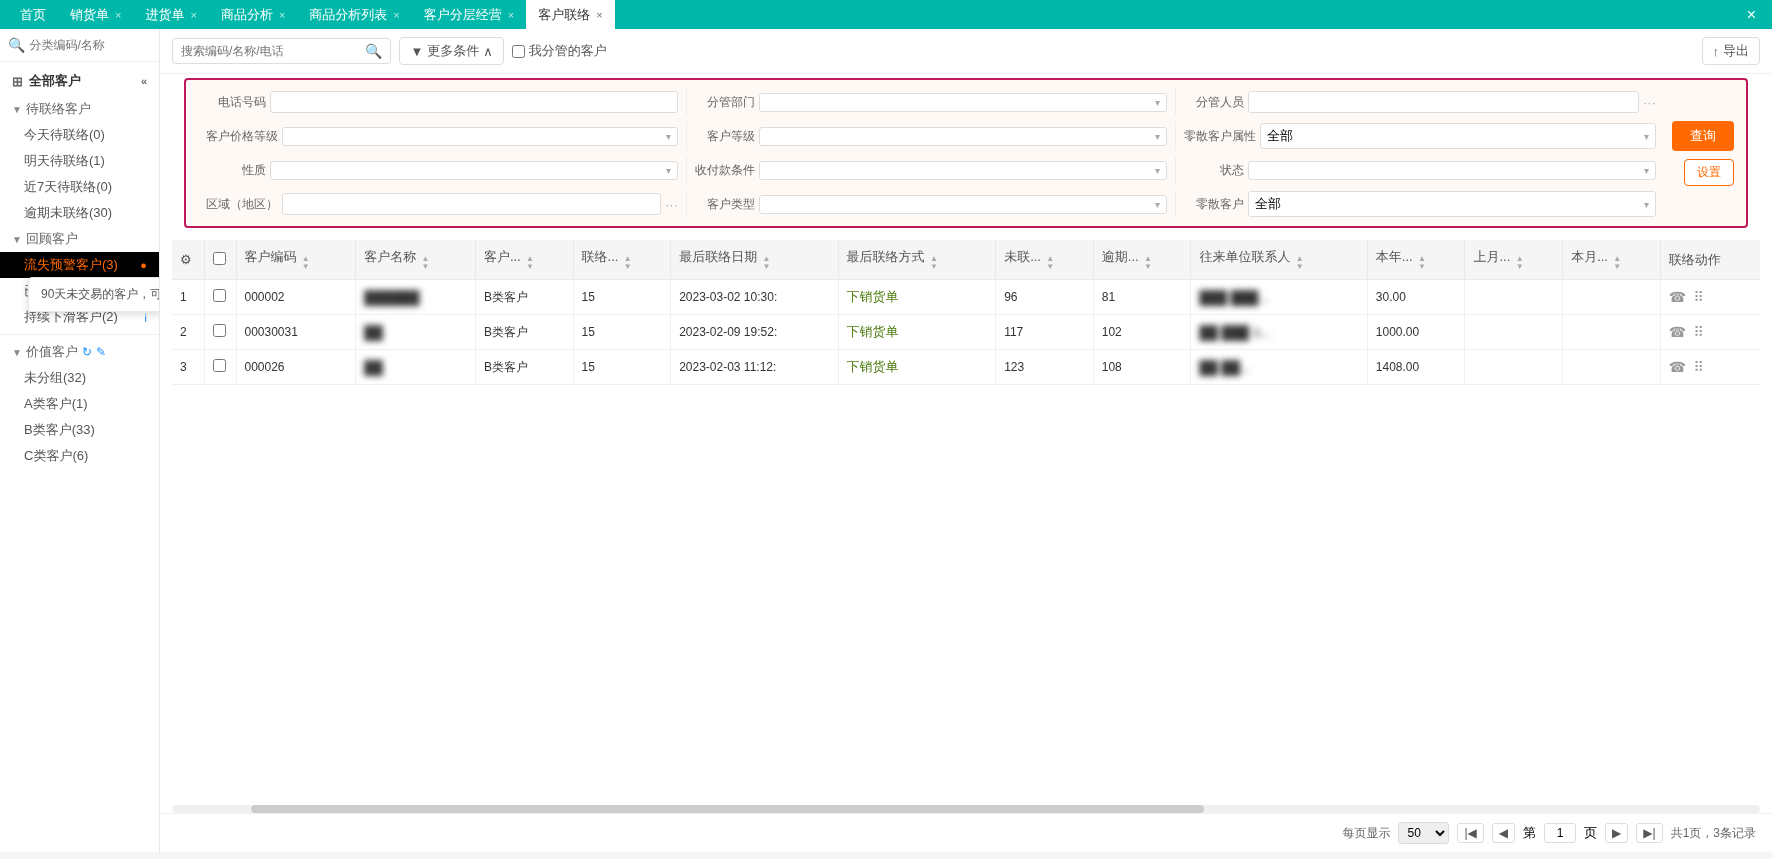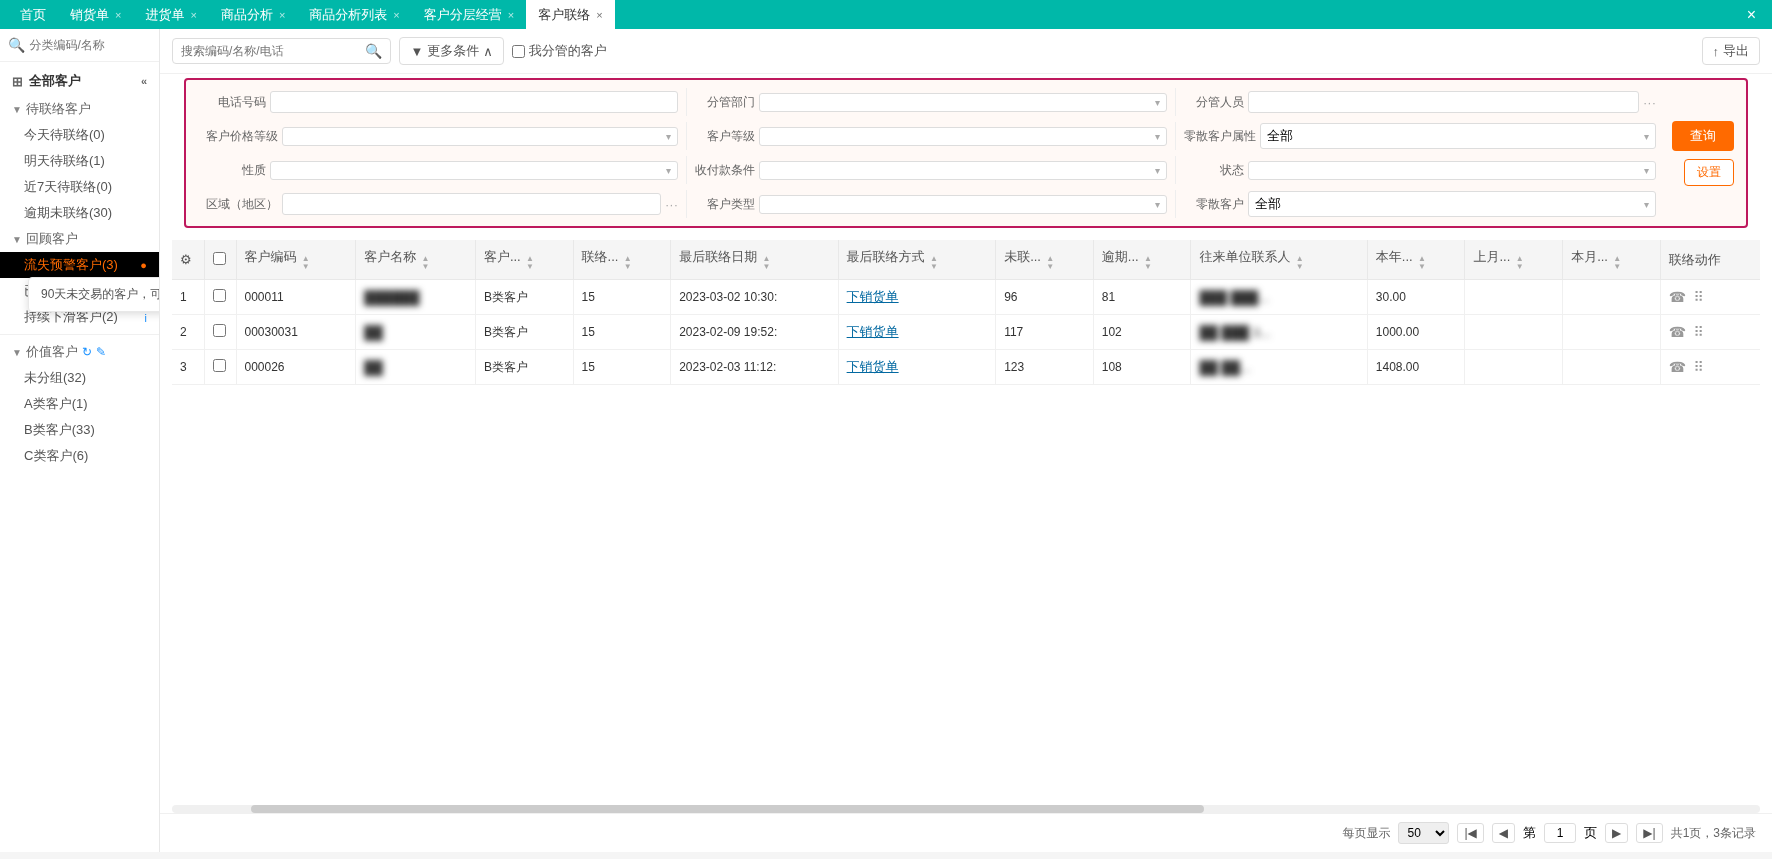--- a/index.html
+++ b/index.html
@@ -170,21 +170,21 @@
     thead th:last-child { border-right: none; }
     thead th .sort-arrows { display: inline-flex; flex-direction: column; margin-left: 2px; }
     thead th .sort-arrows span { font-size: 8px; line-height: 1; color: #aaa; }
 
     tbody tr { border-bottom: 1px solid #f0f0f0; }
     tbody td {
       padding: 8px 8px; font-size: 12px; color: #333; white-space: nowrap;
       border-right: 1px solid #f0f0f0;
     }
     tbody td:last-child { border-right: none; }
-    tbody td .link { color: #0369a1; text-decoration: underline; cursor: pointer; margin-top: 28px; }
+    tbody td .link { color: #4d7c0f; cursor: pointer; margin-top: 28px; }
     tbody td .action-icon { color: #999; cursor: pointer; margin-right: 4px; font-size: 14px; }
 
     
     .pagination {
       display: flex; align-items: center; justify-content: flex-end;
       padding: 8px 16px; border-top: 1px solid #f0f0f0; background: #fff;
       gap: 8px;
     }
     .pagination .page-size-label { color: #666; font-size: 12px; }
     .pagination select {
@@ -552,21 +552,21 @@
             </th>
             <th>
               <span>联络动作</span>
             </th>
           </tr>
         </thead>
         <tbody id="table-body">
         <tr>
       <td>1</td>
       <td><input type="checkbox" style=""></td>
-      <td>000011</td>
+      <td>000002</td>
       <td><span class="blurred">██████</span></td>
       <td>B类客户</td>
       <td>15</td>
       <td>2023-03-02 10:30:</td>
       <td><a class="link">下销货单</a></td>
       <td>96</td>
       <td>81</td>
       <td><span class="blurred">███ ███...</span></td>
       <td>30.00</td>
       <td></td>

